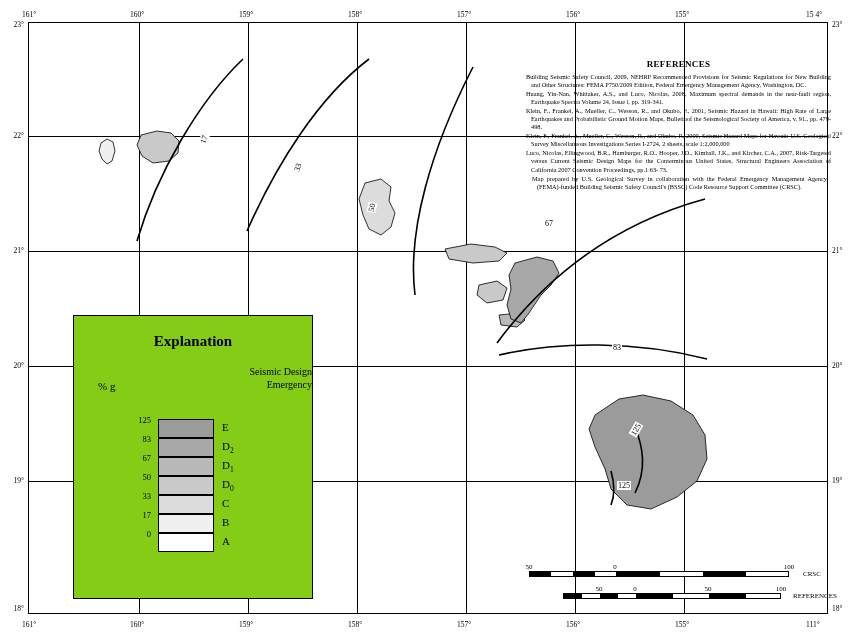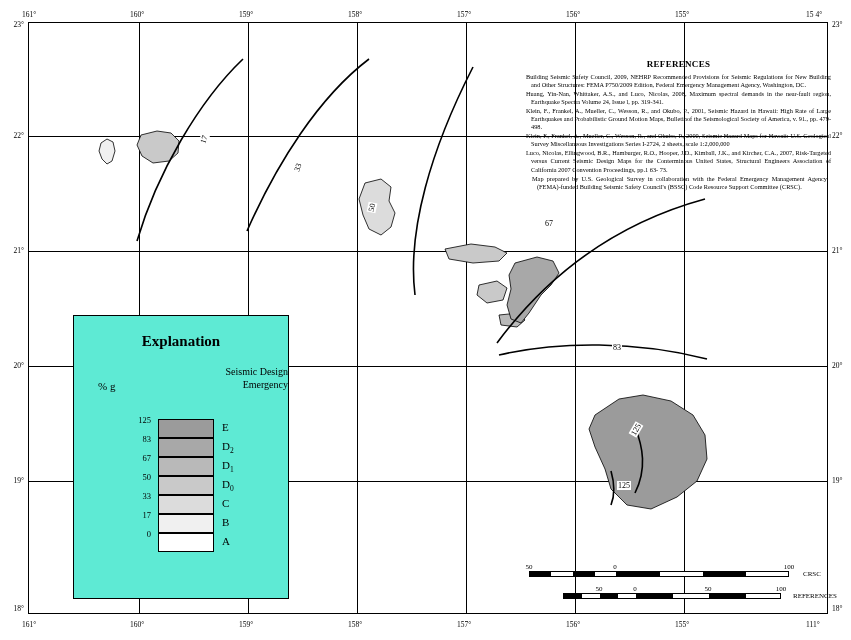--- a/index.html
+++ b/index.html
@@ -79,24 +79,24 @@
     text-indent: -5px;
     padding-left: 5px;
     text-align: justify;
   }
 
   
   #explanation {
     position: absolute;
     left: 44px;
     top: 292px;
-    width: 216px;
+    width: 240px;
     height: 284px;
     border: 1.5px solid #000;
-    background: #5eead4;
+    background: #84cc16;
     box-sizing: border-box;
   }
   #explanation-title {
     text-align: center;
     font-size: 15px;
     font-weight: bold;
     margin-top: 17px;
     font-family: "Liberation Serif", serif;
   }
   #explanation-sub {

